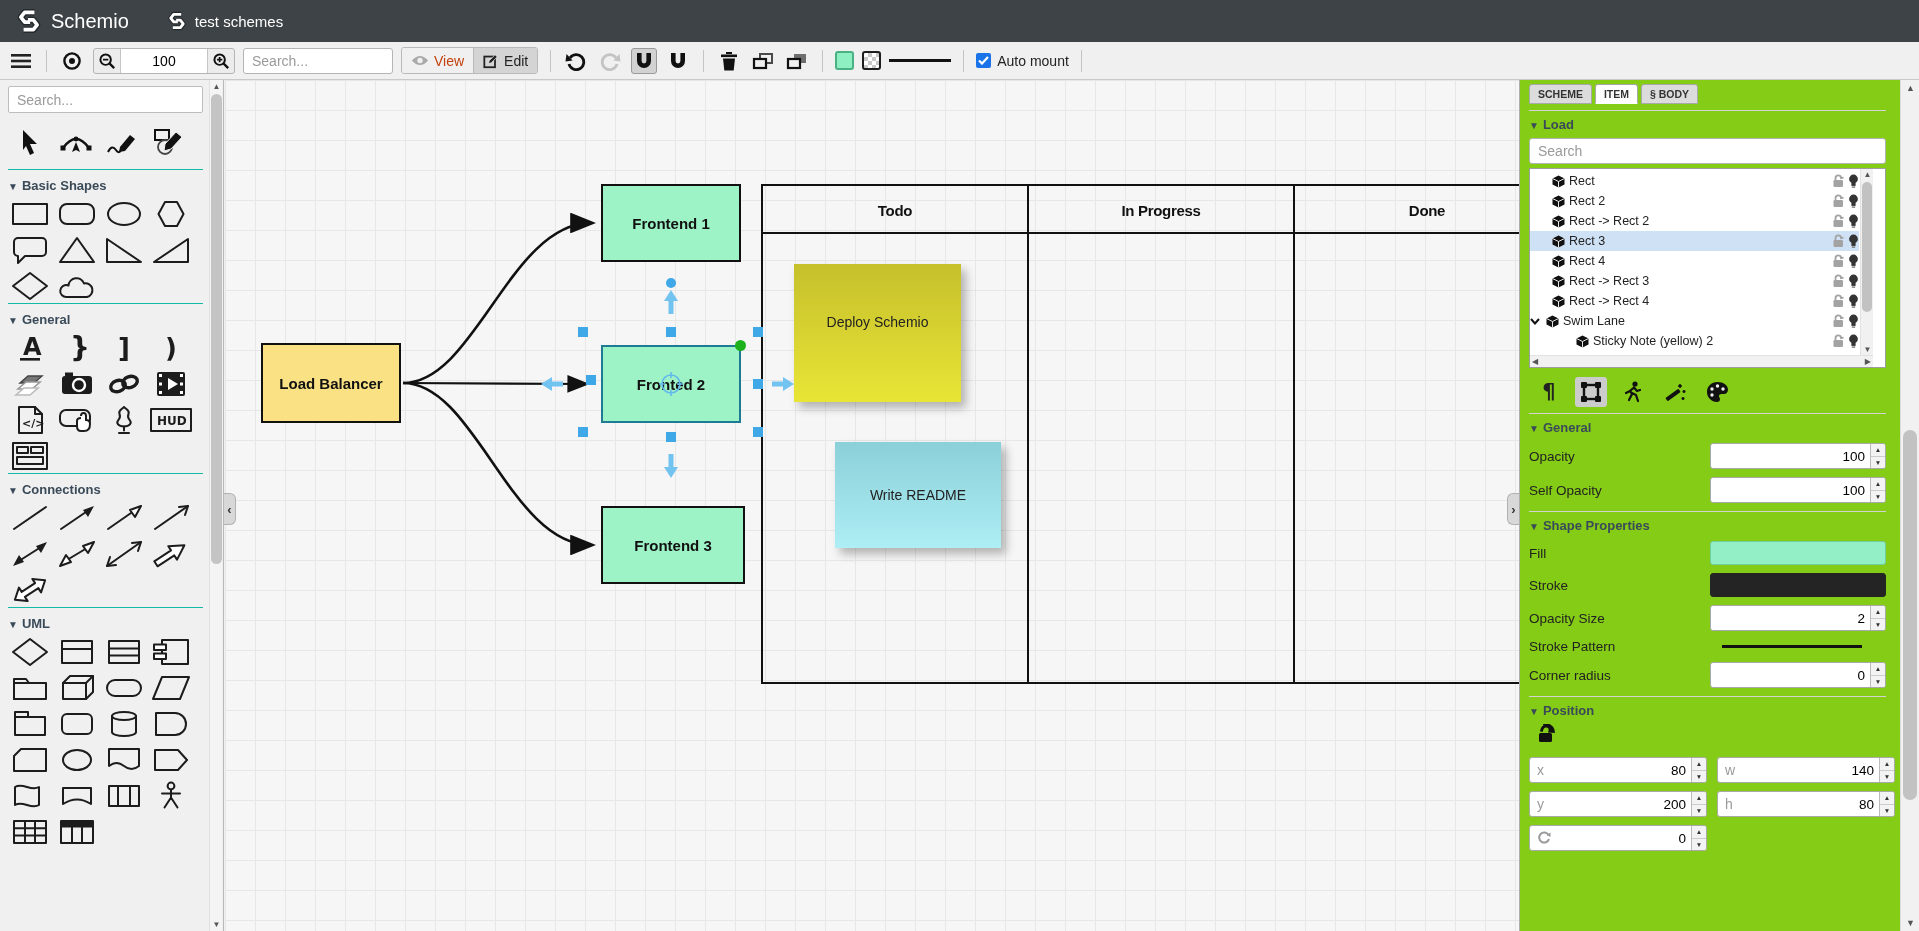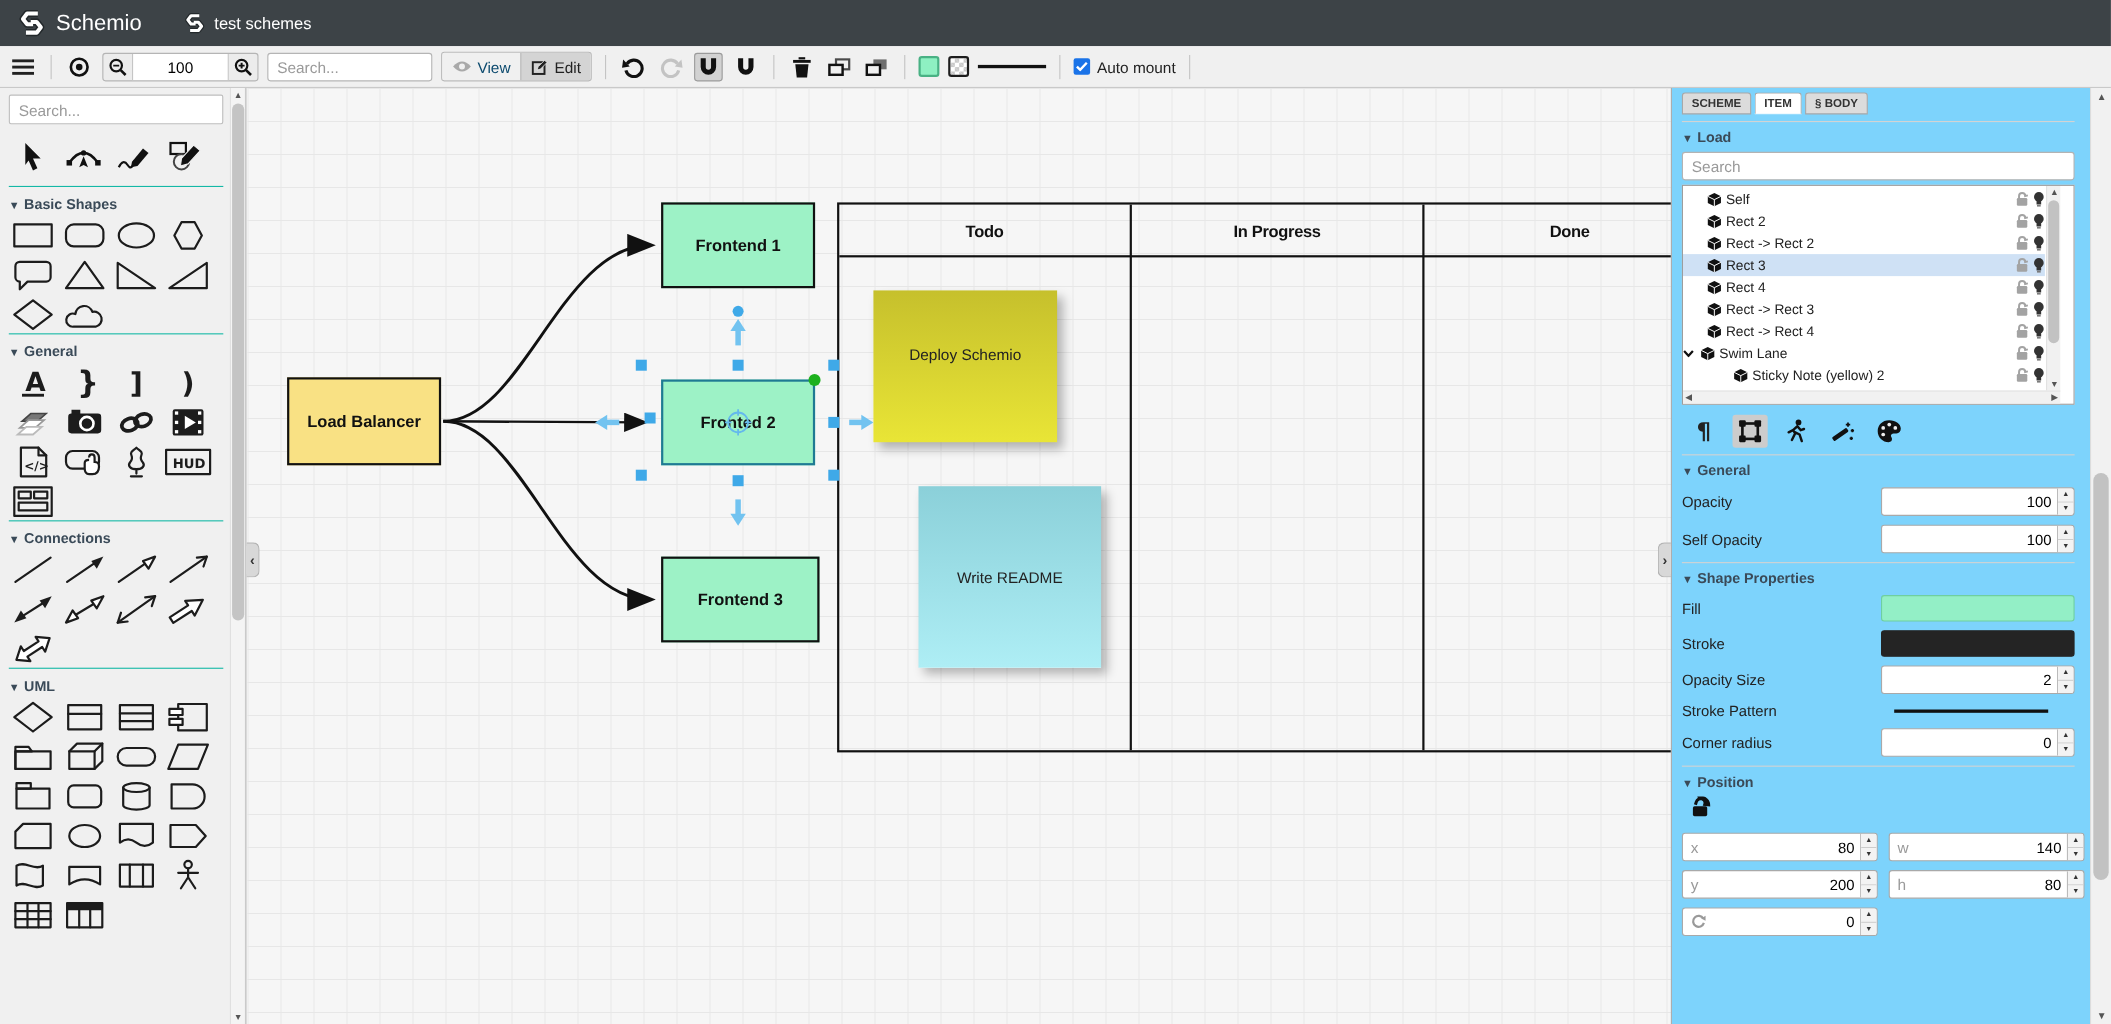--- a/index.html
+++ b/index.html
@@ -16,21 +16,21 @@
   .tsep { width:1px; height:22px; background:#c4c4c4; margin:0 4px; }
   .tbtn { display:flex; align-items:center; justify-content:center; height:26px; min-width:26px; border-radius:3px; }
   .tbtn.active { background:#d2d2d2; border:1px solid #9a9a9a; }
   .zoomgrp { display:flex; border:1px solid #b5b5b5; border-radius:3px; overflow:hidden; height:26px; background:#ececec; }
   .zoomgrp .zbtn { width:26px; display:flex; align-items:center; justify-content:center; }
   .zoomgrp input { width:88px; border:none; border-left:1px solid #c5c5c5; border-right:1px solid #c5c5c5; text-align:center; font-size:14px; background:#fff; font-family:inherit; }
   .tsearch { width:150px; height:26px; border:1px solid #b5b5b5; border-radius:3px; padding:0 8px; font-size:14px; background:#fff; font-family:inherit; color:#333; }
   .tsearch::placeholder, .psearch::placeholder, .ssearch::placeholder { color:#9a9a9a; }
   .ve-grp { display:flex; border:1px solid #b9b9b9; border-radius:3px; overflow:hidden; height:27px; }
   .ve-btn { display:flex; align-items:center; gap:5px; padding:0 9px; font-size:14px; }
-  .ve-btn.view { color:#0c4a6e; background:#f0f0f0;justify-content:center; }
+  .ve-btn.view { color:#c2410c; background:#f0f0f0;justify-content:center; }
   .ve-btn.edit { color:#222; background:#d4d4d4; border-left:1px solid #b9b9b9; }
   .swatch { width:19px; height:19px; border-radius:3px; }
   .swatch.green { background:#8ef0c2; border:2px solid #49b184; }
   .swatch.checker { border:2px solid #1d1d1d; background:#fff; background-image:linear-gradient(45deg,#c9c9c9 25%,transparent 25%,transparent 75%,#c9c9c9 75%), linear-gradient(45deg,#c9c9c9 25%,transparent 25%,transparent 75%,#c9c9c9 75%); background-size:8px 8px; background-position:0 0,4px 4px; }
   .linesample { width:62px; height:3px; background:#111; }
   .chk { display:flex; align-items:center; gap:6px; font-size:14px; color:#222; }
   .chkbox { width:15px; height:15px; background:#1a73e8; border-radius:2px; display:flex; align-items:center; justify-content:center; }
 
   
   .main { position:absolute; left:0; top:80px; width:1919px; height:851px; }
@@ -67,27 +67,27 @@
   .node.mint { background:#9df2c6; }
   .node.yellow { background:#f9e184; }
   .node.selected { border-color:#1f7a93; }
   .lane { position:absolute; left:536px; top:104px; width:810px; height:500px; border:2px solid #111; }
   .lane-hdr { position:absolute; left:0; top:0; width:100%; height:48px; border-bottom:2px solid #111; }
   .lane-col-label { position:absolute; top:0; height:48px; display:flex; align-items:center; justify-content:center; font-weight:bold; font-size:15px; letter-spacing:-0.3px; color:#111; }
   .lane-div { position:absolute; top:0; width:2px; height:100%; background:#111; }
   .sticky { position:absolute; display:flex; align-items:center; justify-content:center; font-size:14px; color:#222; box-shadow:5px 6px 9px rgba(0,0,0,0.28); }
   .sticky.yellow { left:569px; top:184px; width:167px; height:138px; background:linear-gradient(#c6c02c,#e9e536); }
   .sticky.yellow span { margin-top:-22px; }
-  .sticky.cyan { left:610px; top:362px; width:166px; height:165px; background:linear-gradient(#8bd0d9,#aeeef5); }
+  .sticky.cyan { left:610px; top:362px; width:166px; height:106px; background:linear-gradient(#8bd0d9,#aeeef5); }
   .handle { position:absolute; width:10px; height:10px; background:#3fa9e8; }
   .greendot { position:absolute; width:11px; height:11px; border-radius:50%; background:#1db11d; }
   .bluedot { position:absolute; width:10px; height:10px; border-radius:50%; background:#3fa9e8; }
 
   
-  .panel { position:absolute; left:1519px; top:0; width:381px; height:851px; background:#7dd3fc; border-left:1px solid #adadad; padding:4px 14px 0 9px; font-size:13px; color:#222; }
+  .panel { position:absolute; left:1519px; top:0; width:381px; height:851px; background:#84cc16; border-left:1px solid #adadad; padding:4px 14px 0 9px; font-size:13px; color:#222; }
   .ptabs { display:flex; gap:3px; align-items:flex-end; }
   .ptab { font-size:10.5px; font-weight:bold; color:#333; background:#dcdcdc; border:1px solid #a8a8a8; border-radius:3px 3px 0 0; padding:3px 8px; }
   .ptab.active { background:#fff; border-bottom-color:#fff; }
   .pdiv { border-top:1px solid #d3d3d3; margin:6px 0; }
   .pseche { font-size:13px; font-weight:bold; color:#3a4a58; margin:4px 0 6px 0; }
   .psearch { width:100%; height:26px; border:1px solid #b3b3b3; border-radius:3px; background:#fff; padding:0 8px; font-size:14px; font-family:inherit; }
   .ilist { position:relative; margin-top:4px; height:200px; border:1px solid #9d9d9d; background:#fff; overflow:hidden; }
   .ilist-rows { position:absolute; left:0; top:2px; right:26px; }
   .irow { display:flex; align-items:center; height:20px; padding-left:22px; gap:4px; font-size:12.5px; white-space:nowrap; }
   .irow.parent { padding-left:0; }
@@ -731,21 +731,21 @@
     <div class="pseche"><span class="tri" style="font-size:10px;margin-right:4px">▼</span><span>Load</span></div>
     <input class="psearch" placeholder="Search" style="">
 
     <div class="ilist">
       <div class="ilist-rows" id="item-rows">
           <div class="irow">
             <svg width="13" height="13" viewBox="0 0 13 13">
               <path d="M6.5,0.5 L12.5,3.5 V9.5 L6.5,12.5 L0.5,9.5 V3.5 Z" fill="#111"></path>
               <path d="M0.5,3.5 L6.5,6.5 L12.5,3.5 M6.5,6.5 V12.5" stroke="#fff" stroke-width="0.9" fill="none"></path>
             </svg>
-            <span class="lbl">Self</span>
+            <span class="lbl">Rect</span>
             <span class="ricons">
               <svg width="13" height="14" viewBox="0 0 13 14">
                 <rect x="1.5" y="6" width="9.5" height="7" rx="1.2" fill="#a3a3a3"></rect>
                 <path d="M3.5,6 V4.2 a2.8,2.8 0 0 1 5.6,0 l2.4,-0.6" fill="none" stroke="#a3a3a3" stroke-width="1.8"></path>
               </svg>
               <svg width="11" height="15" viewBox="0 0 11 15">
                 <circle cx="5.5" cy="5" r="4.4" fill="#333"></circle>
                 <rect x="3.4" y="8.5" width="4.2" height="3.4" fill="#333"></rect>
                 <rect x="3.8" y="12.4" width="3.4" height="1.4" fill="#777"></rect>
               </svg>

